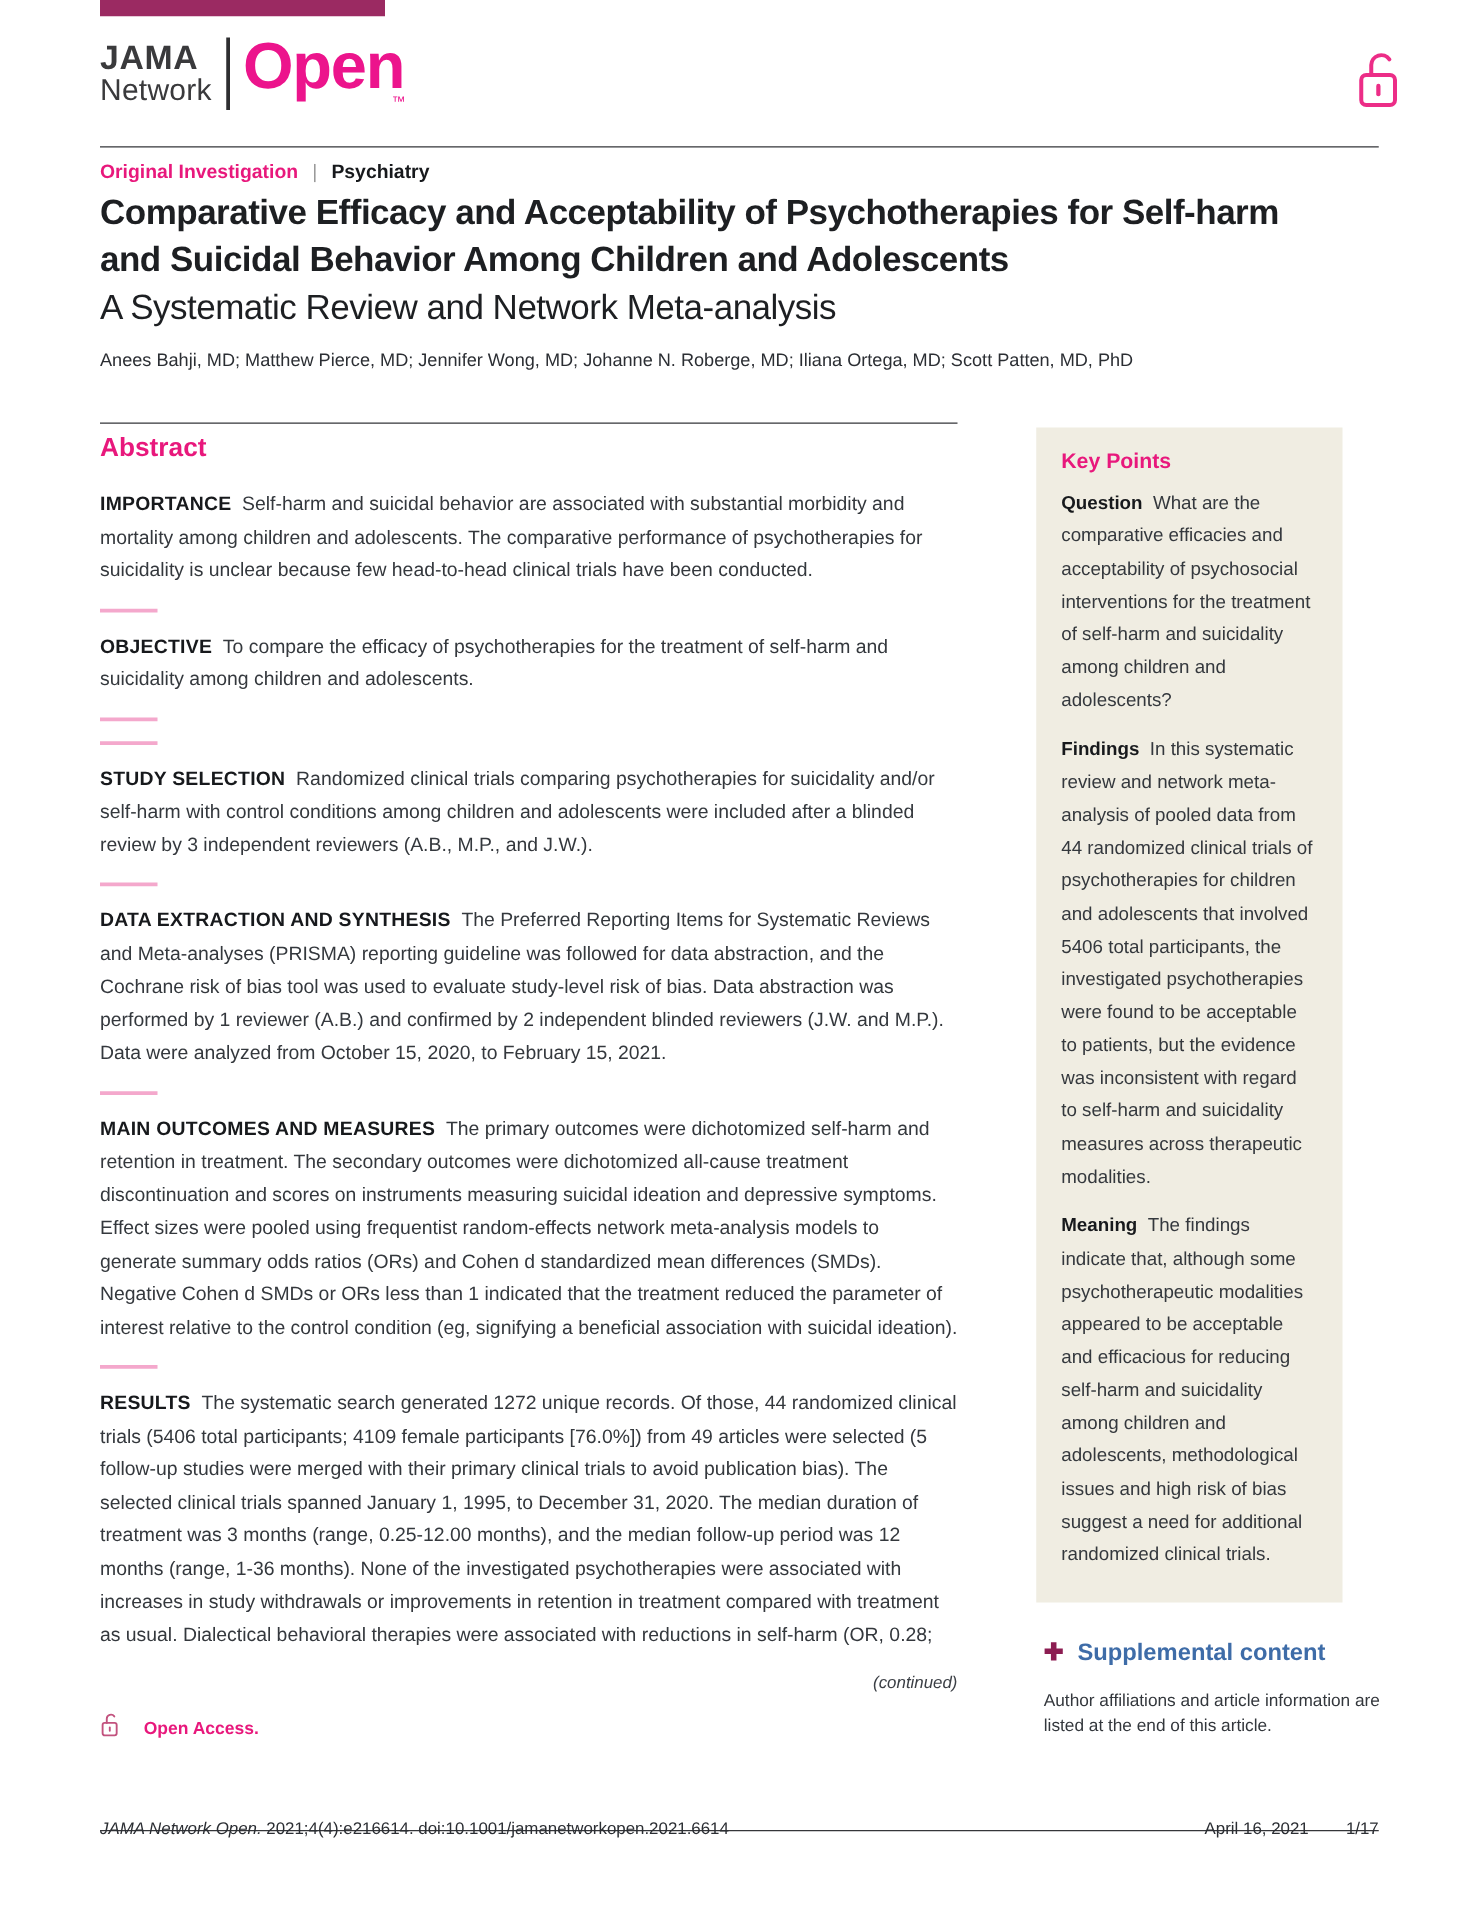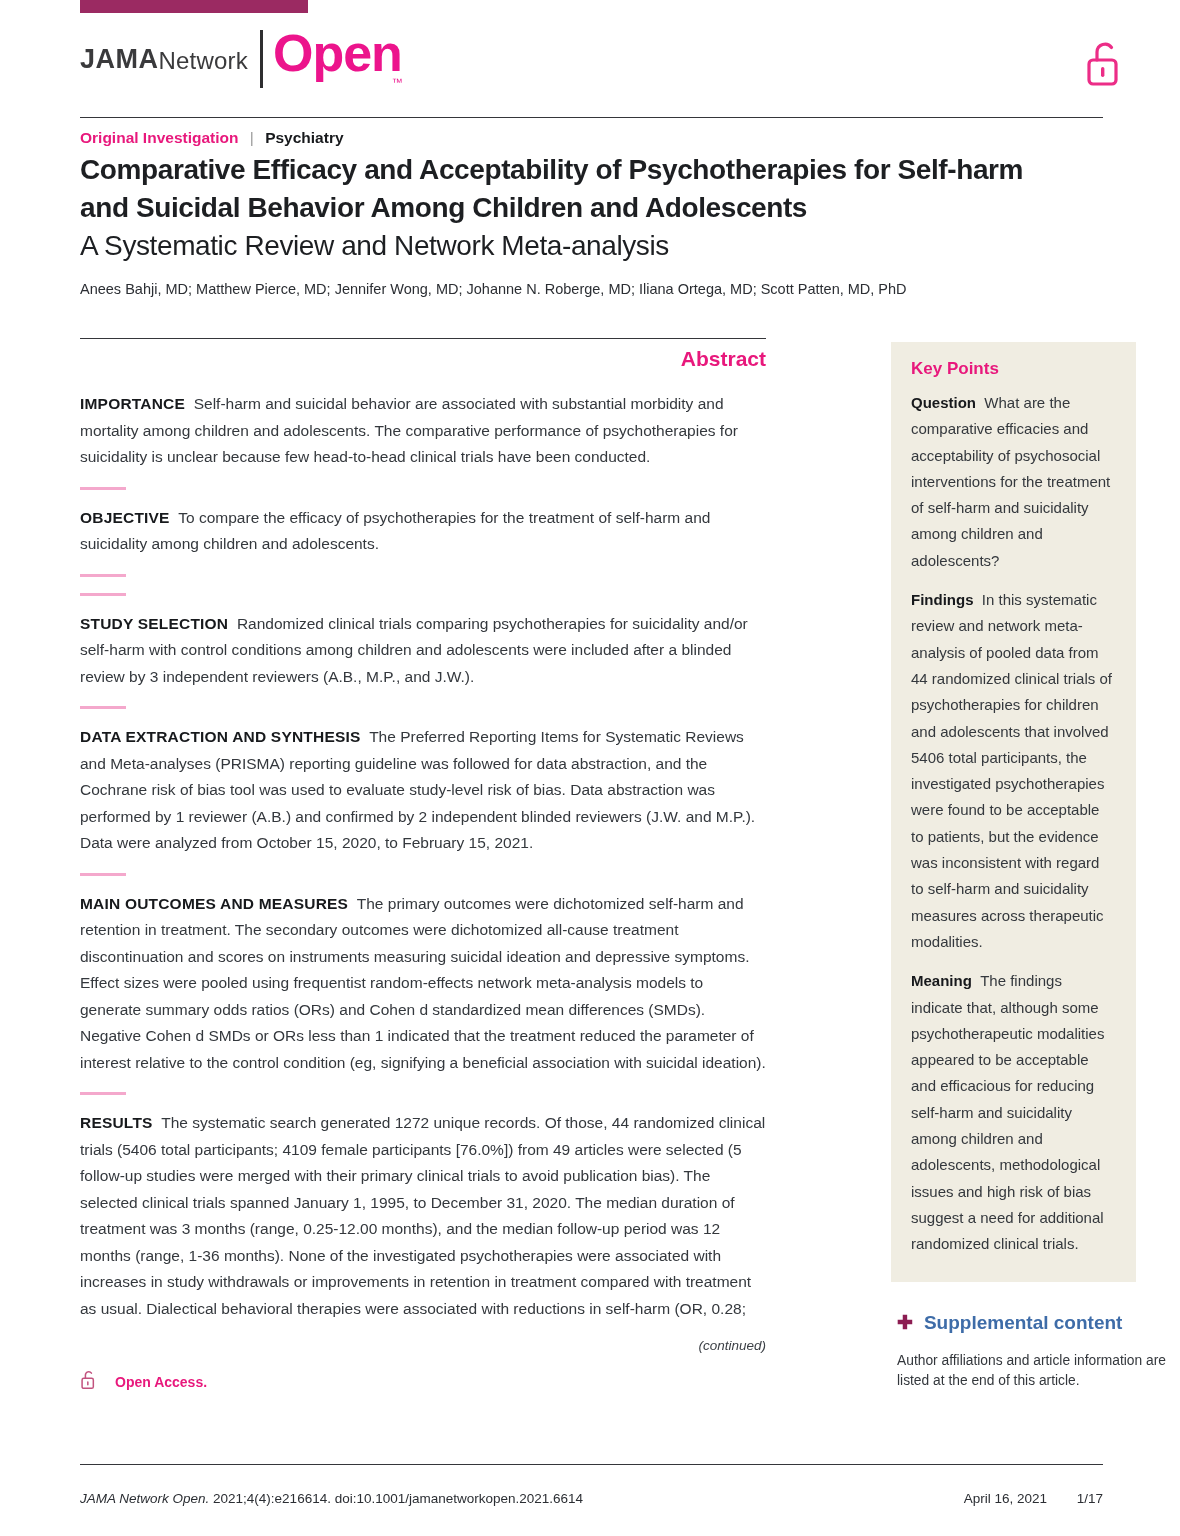--- a/index.html
+++ b/index.html
@@ -16,60 +16,60 @@
   *{margin:0;padding:0;box-sizing:border-box;}
   html,body{background:#e9e9e9;}
   body{font-family:"Liberation Sans", sans-serif;}
   .page{
     position:relative;width:1180px;height:1536px;background:#ffffff;
     margin:0 auto;overflow:hidden;color:var(--body);
   }
   
   .topbar{position:absolute;left:80px;top:0;width:228px;height:13px;background:var(--darkbar);}
   .masthead{position:absolute;left:80px;top:30px;display:flex;align-items:center;}
-  .logo-left{display:flex;flex-direction:row;align-items:flex-end;color:#3A3A3C;line-height:1;}
+  .logo-left{display:flex;flex-direction:column;align-items:flex-start;color:#3A3A3C;line-height:1;}
   .logo-jama{font-size:27px;font-weight:700;letter-spacing:.5px;}
   .logo-network{font-size:24px;font-weight:400;margin-top:1px;letter-spacing:.2px;}
   .logo-divider{width:3px;height:58px;background:#2E2E30;margin:0 10px 0 12px;}
   .logo-open{font-size:52px;font-weight:800;color:#EC148C;letter-spacing:-1px;line-height:.9;display:flex;align-items:flex-end;flex-direction:column;}
   .logo-tm{font-size:11px;font-weight:400;margin-left:2px;line-height:1;}
   .lock-top{position:absolute;left:1084px;top:40px;}
   .header-rule{position:absolute;left:80px;top:117px;width:1023px;height:1px;background:var(--rule);}
   .kicker{position:absolute;left:80px;top:129px;font-size:15.5px;font-weight:700;}
   .kicker-type{color:var(--pink);}
   .kicker-sep{color:#9A9A9A;font-weight:400;margin:0 7px;}
   .kicker-cat{color:var(--ink);}
   .title-block{position:absolute;left:80px;top:151px;width:985px;color:#1D1F22;}
   .title{font-size:28px;line-height:38px;font-weight:700;letter-spacing:-.4px;}
   .subtitle{font-size:28px;line-height:38px;font-weight:400;letter-spacing:-.4px;}
   .authors{position:absolute;left:80px;top:281px;font-size:14.5px;color:#2B2E33;}
   
   .abstract-col{position:absolute;left:80px;top:338px;width:686px;}
   .abstract-rule{height:1px;background:var(--rule);margin-bottom:8px;}
-  .abstract-heading{color:var(--pink);font-size:21px;font-weight:700;margin-bottom:20px;text-align:right;}
+  .abstract-heading{color:var(--pink);font-size:21px;font-weight:700;margin-bottom:20px;}
   .abs-text{font-size:15.5px;line-height:26.5px;color:var(--body);}
   .abs-label{font-weight:700;color:var(--ink);letter-spacing:.2px;}
   .section-divider{width:46px;height:3px;background:var(--divpink);margin:16px 0 15px 0;}
   .continued{font-size:13.5px;font-style:italic;color:#3B3F45;text-align:right;margin-top:16px;}
-  .side-col{position:absolute;left:852px;top:342px;width:284px;padding-left:39px;}
+  .side-col{position:absolute;left:790px;top:342px;width:284px;padding-left:39px;}
   .keypoints{background:var(--cream);padding:17px 20px 24px 20px;min-height:693px;}
   .kp-heading{color:var(--pink);font-size:17px;font-weight:700;margin-bottom:11px;}
   .kp-item{font-size:15px;line-height:26.3px;color:var(--body);margin-bottom:13px;}
   .kp-item:last-child{margin-bottom:0;}
   .kp-label{font-weight:700;color:var(--ink);}
   .supplemental{margin-top:30px;display:flex;align-items:center;padding-left:6px;}
   .plus-icon{color:var(--maroon);font-size:19px;font-weight:700;margin-right:11px;line-height:1;}
   .supp-link{color:var(--link);font-size:19px;font-weight:700;text-decoration:none;cursor:pointer;}
   .affil-note{margin-top:17px;font-size:13.8px;line-height:1.5;color:#33373C;width:288px;padding-left:6px;}
   
   .oa-line{position:absolute;left:80px;top:1370px;display:flex;align-items:center;font-size:14px;color:#2B2E33;gap:11px;}
   .oa-lock{margin-right:9px;}
   .oa-label{color:var(--pink);font-weight:700;margin-right:5px;}
   .footer-rule{position:absolute;left:80px;top:1464px;width:1023px;height:1px;background:var(--rule);}
-  .footer-meta{position:absolute;left:80px;top:1491px;width:1023px;display:flex;justify-content:space-between;font-size:13.5px;color:#2B2E33;}
+  .footer-meta{position:absolute;left:80px;top:1455px;width:1023px;display:flex;justify-content:space-between;font-size:13.5px;color:#2B2E33;}
   .journal-italic{font-style:italic;}
   .footer-right span{margin-left:26px;}
 </style>
 </head>
 <body>
 
 <div class="page">
 
   <div class="topbar"></div>
 

